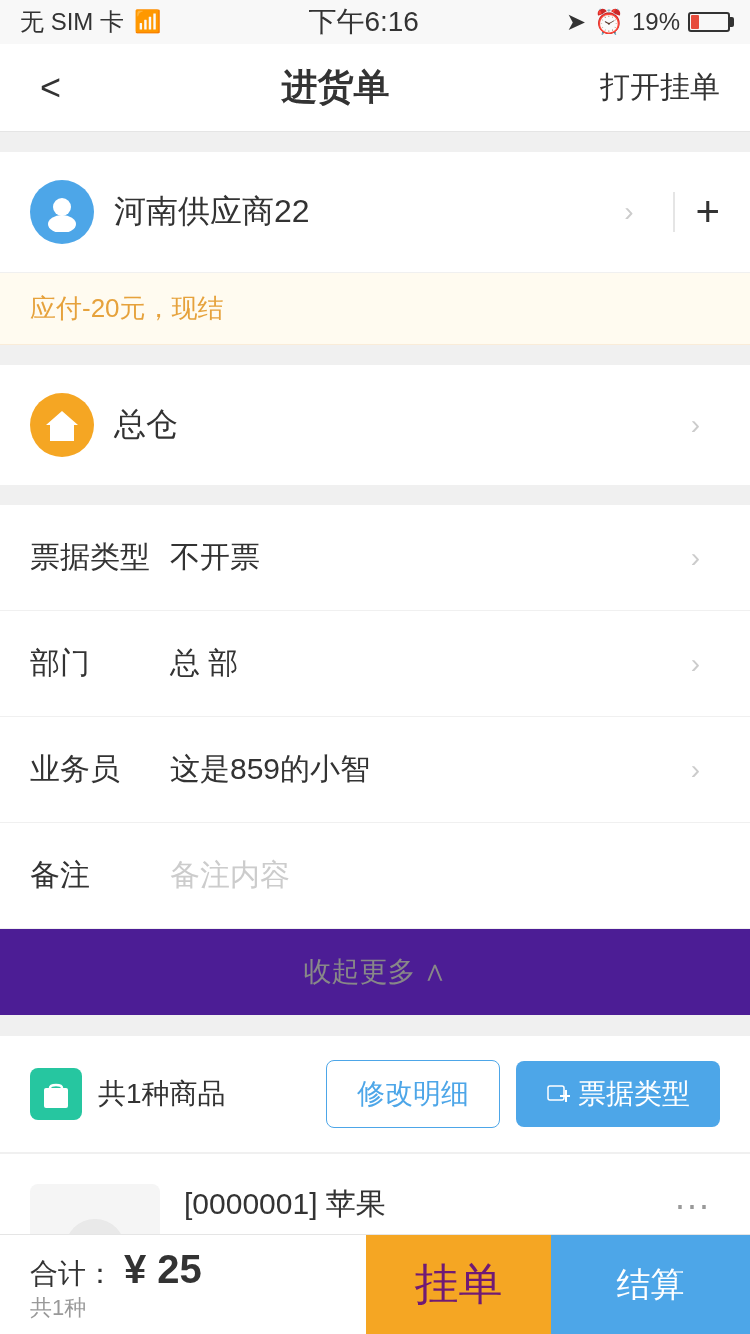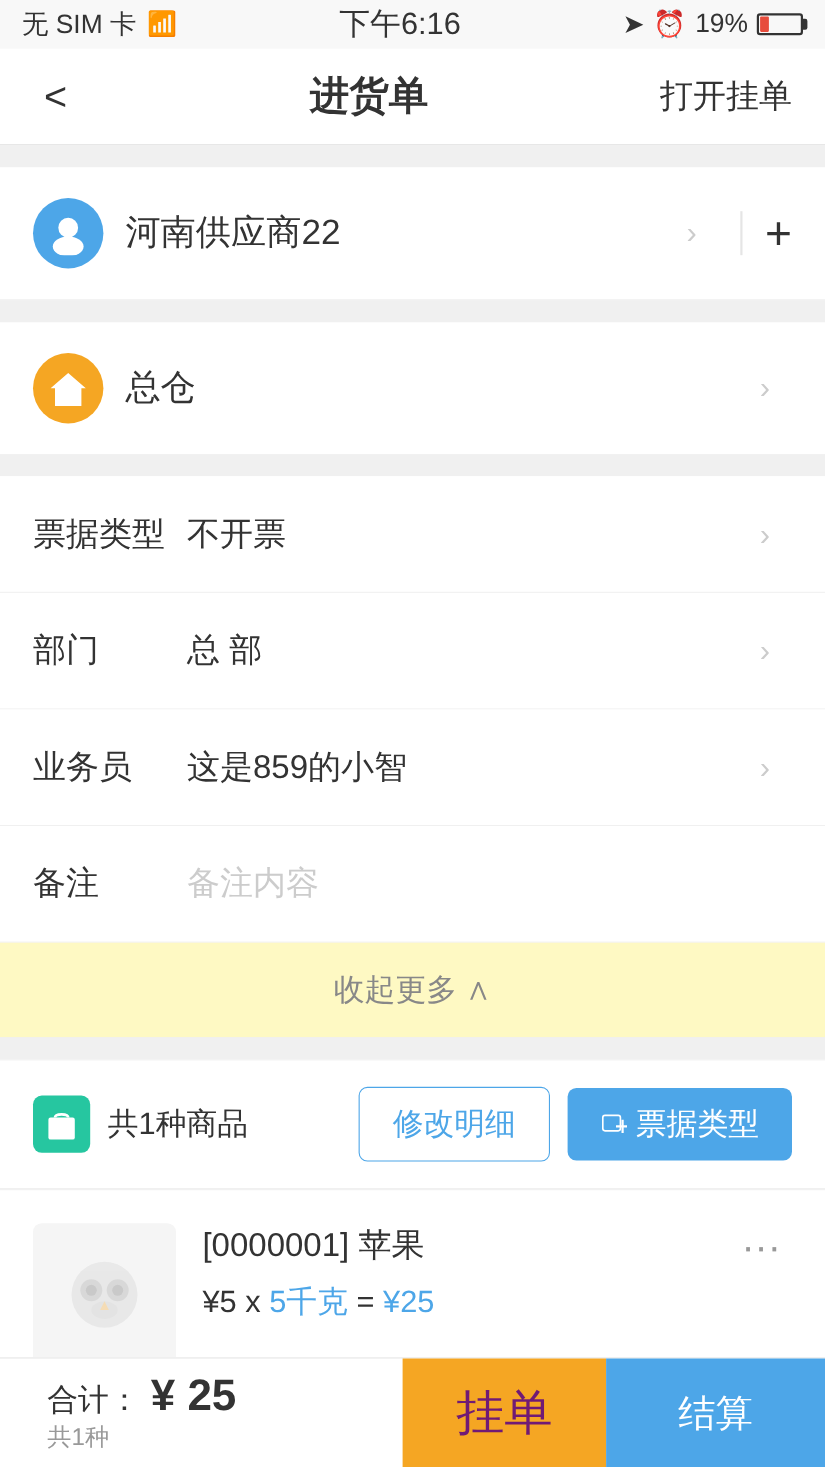--- a/index.html
+++ b/index.html
@@ -219,21 +219,21 @@
       font-size: 30px;
       color: #333;
       padding-left: 20px;
     }
     .form-value.placeholder {
       color: #ccc;
     }
 
     
     .collapse-row {
-      background: #fef9c3;
+      background: #4c1d95;
       text-align: center;
       padding: 24px 0;
       font-size: 28px;
       color: #888;
       cursor: pointer;
     }
 
     
     .products-header {
       display: flex;
@@ -345,21 +345,20 @@
       align-items: stretch;
       background: #fff;
       border-top: 1px solid #e5e5e5;
     }
     .bottom-total {
       flex: 1;
       display: flex;
       flex-direction: column;
       justify-content: center;
       padding: 0 30px;
-      margin-left: 13px;
     }
     .bottom-total-row {
       display: flex;
       align-items: baseline;
       gap: 10px;
     }
     .total-label {
       font-size: 28px;
       color: #333;
     }
@@ -432,20 +431,21 @@
       <svg viewBox="0 0 40 40">
         <circle cx="20" cy="15" r="9"></circle>
         <ellipse cx="20" cy="32" rx="14" ry="9"></ellipse>
       </svg>
     </div>
     <span class="supplier-name">河南供应商22</span>
     <span class="chevron-right">›</span>
     <div class="supplier-divider"></div>
     <span class="add-btn">+</span>
   </div>
+  <div class="notice-bar">应付-20元，现结</div>
 </div>
 
 <div class="section-gap"></div>
 
 <div class="white-section">
   <div class="warehouse-row">
     <div class="warehouse-icon">
       <svg viewBox="0 0 36 36">
         <path d="M18 4 L34 18 L30 18 L30 34 L6 34 L6 18 L2 18 Z"></path>
       </svg>

